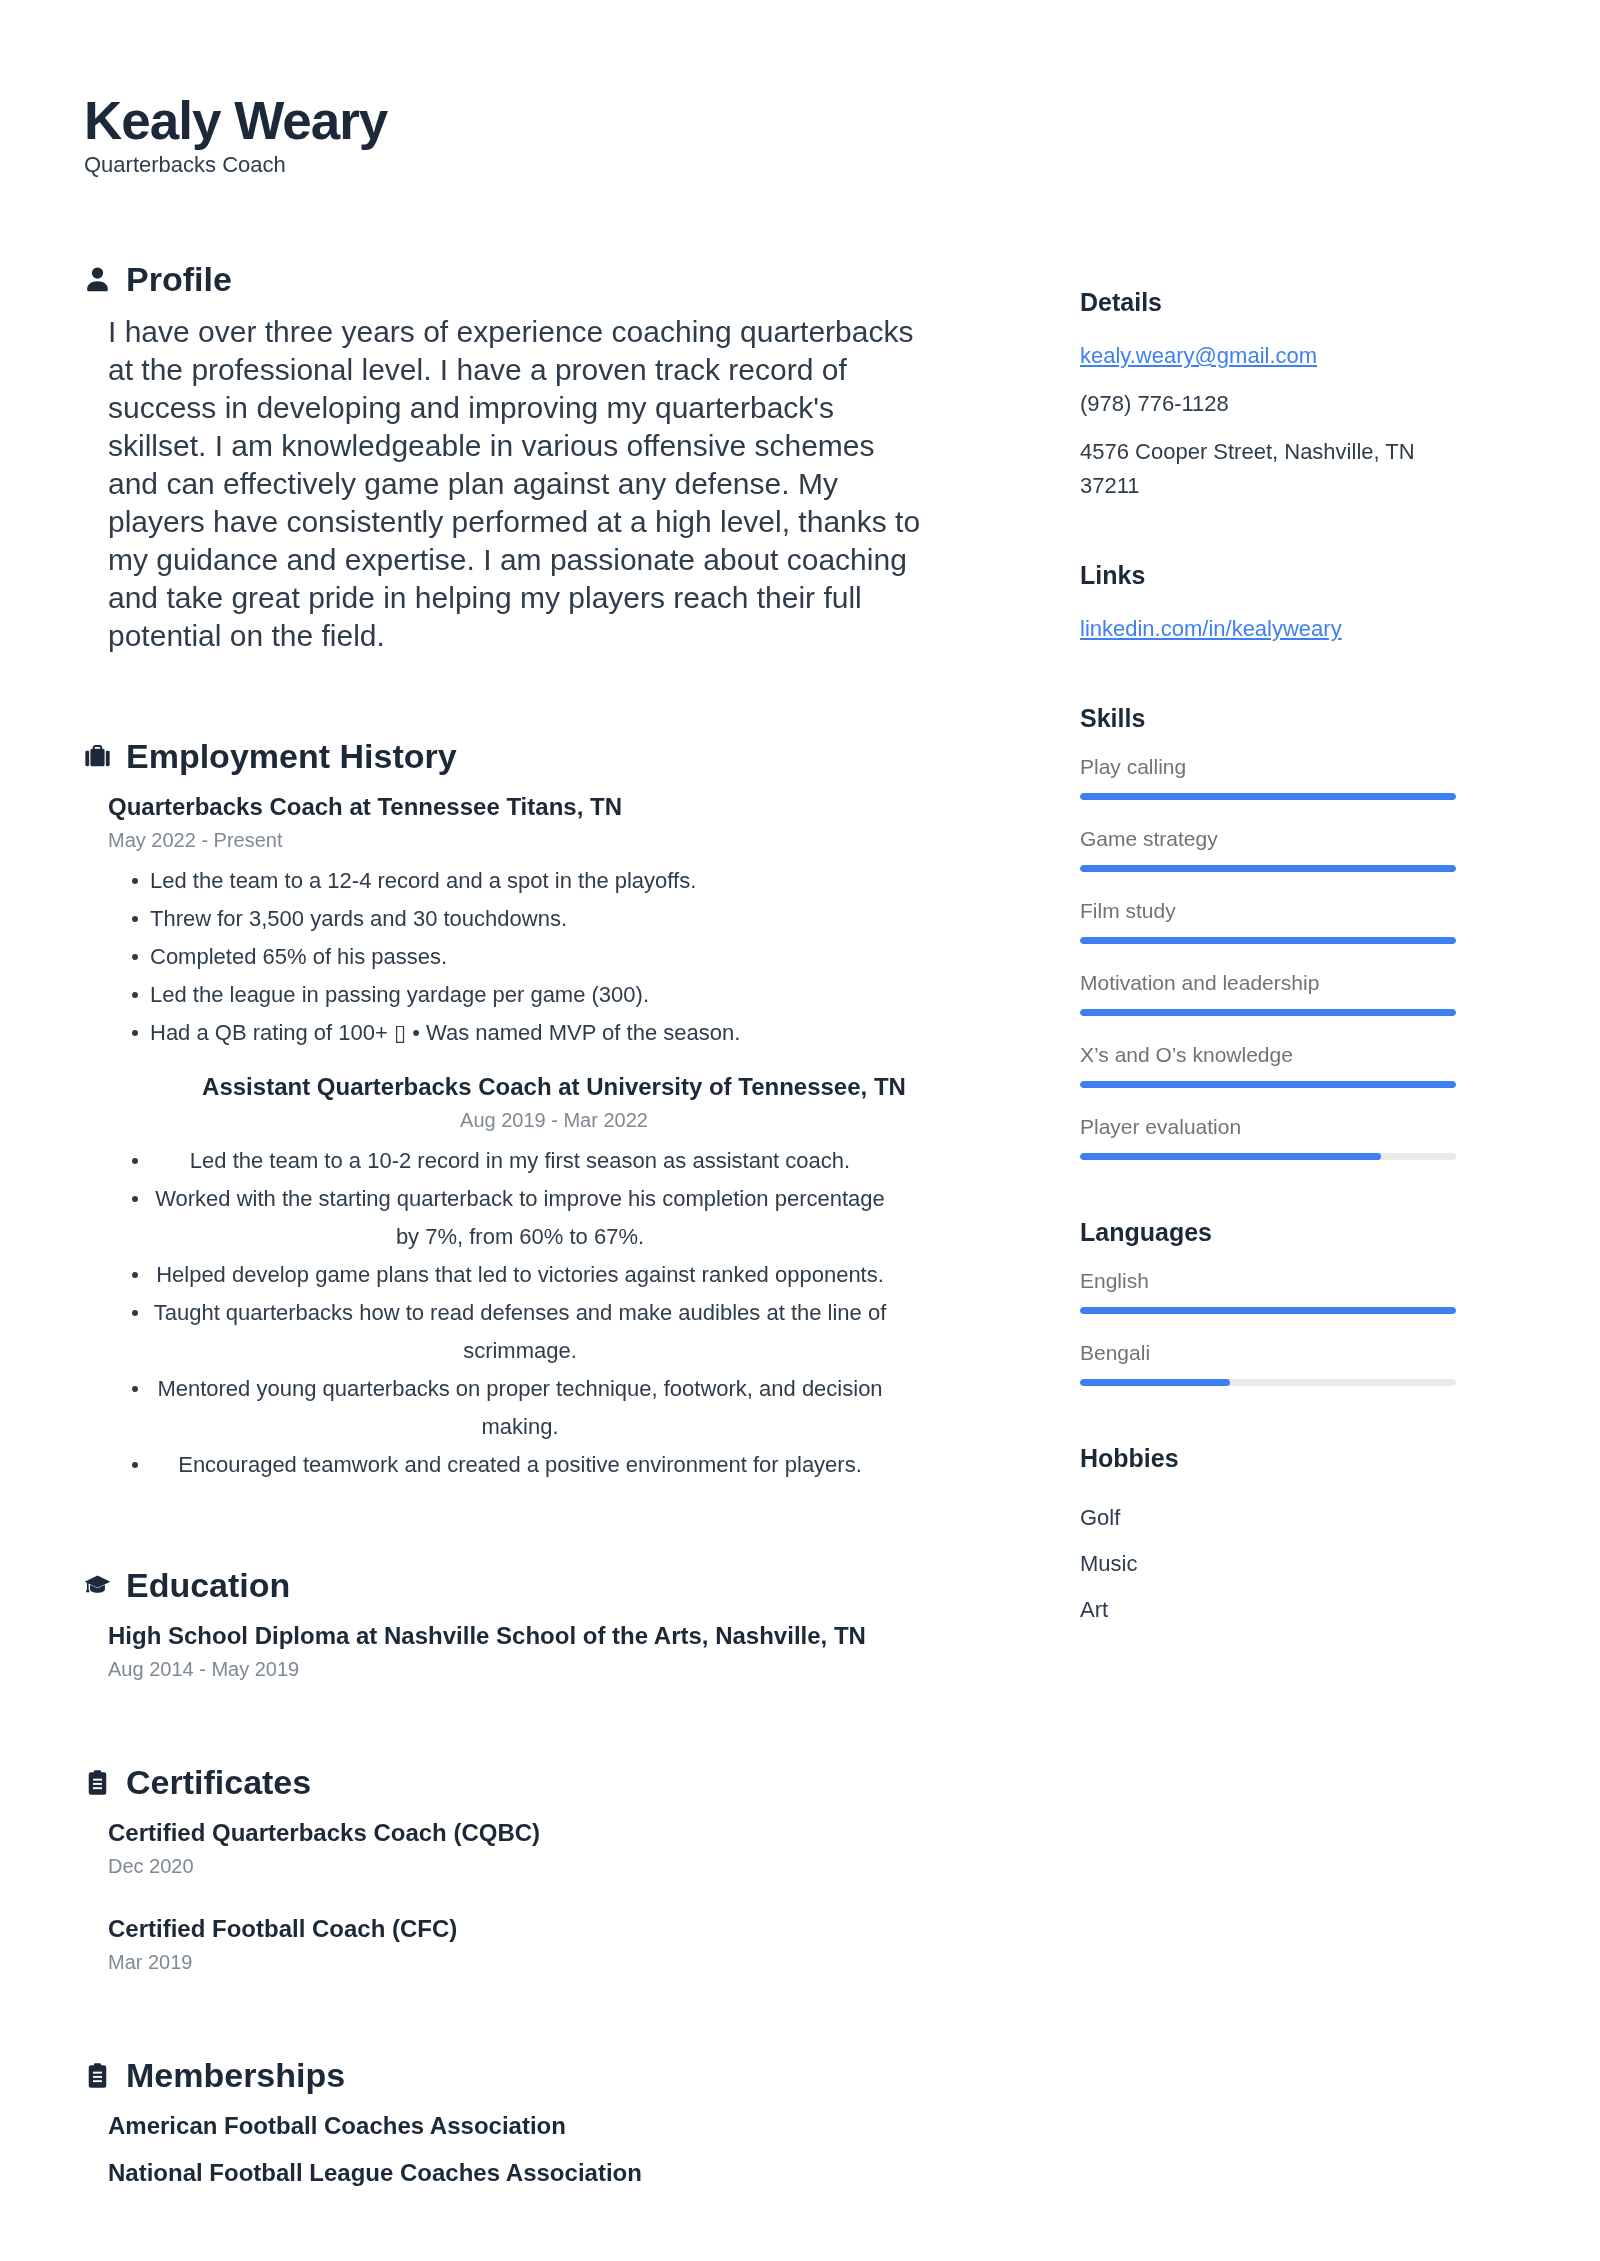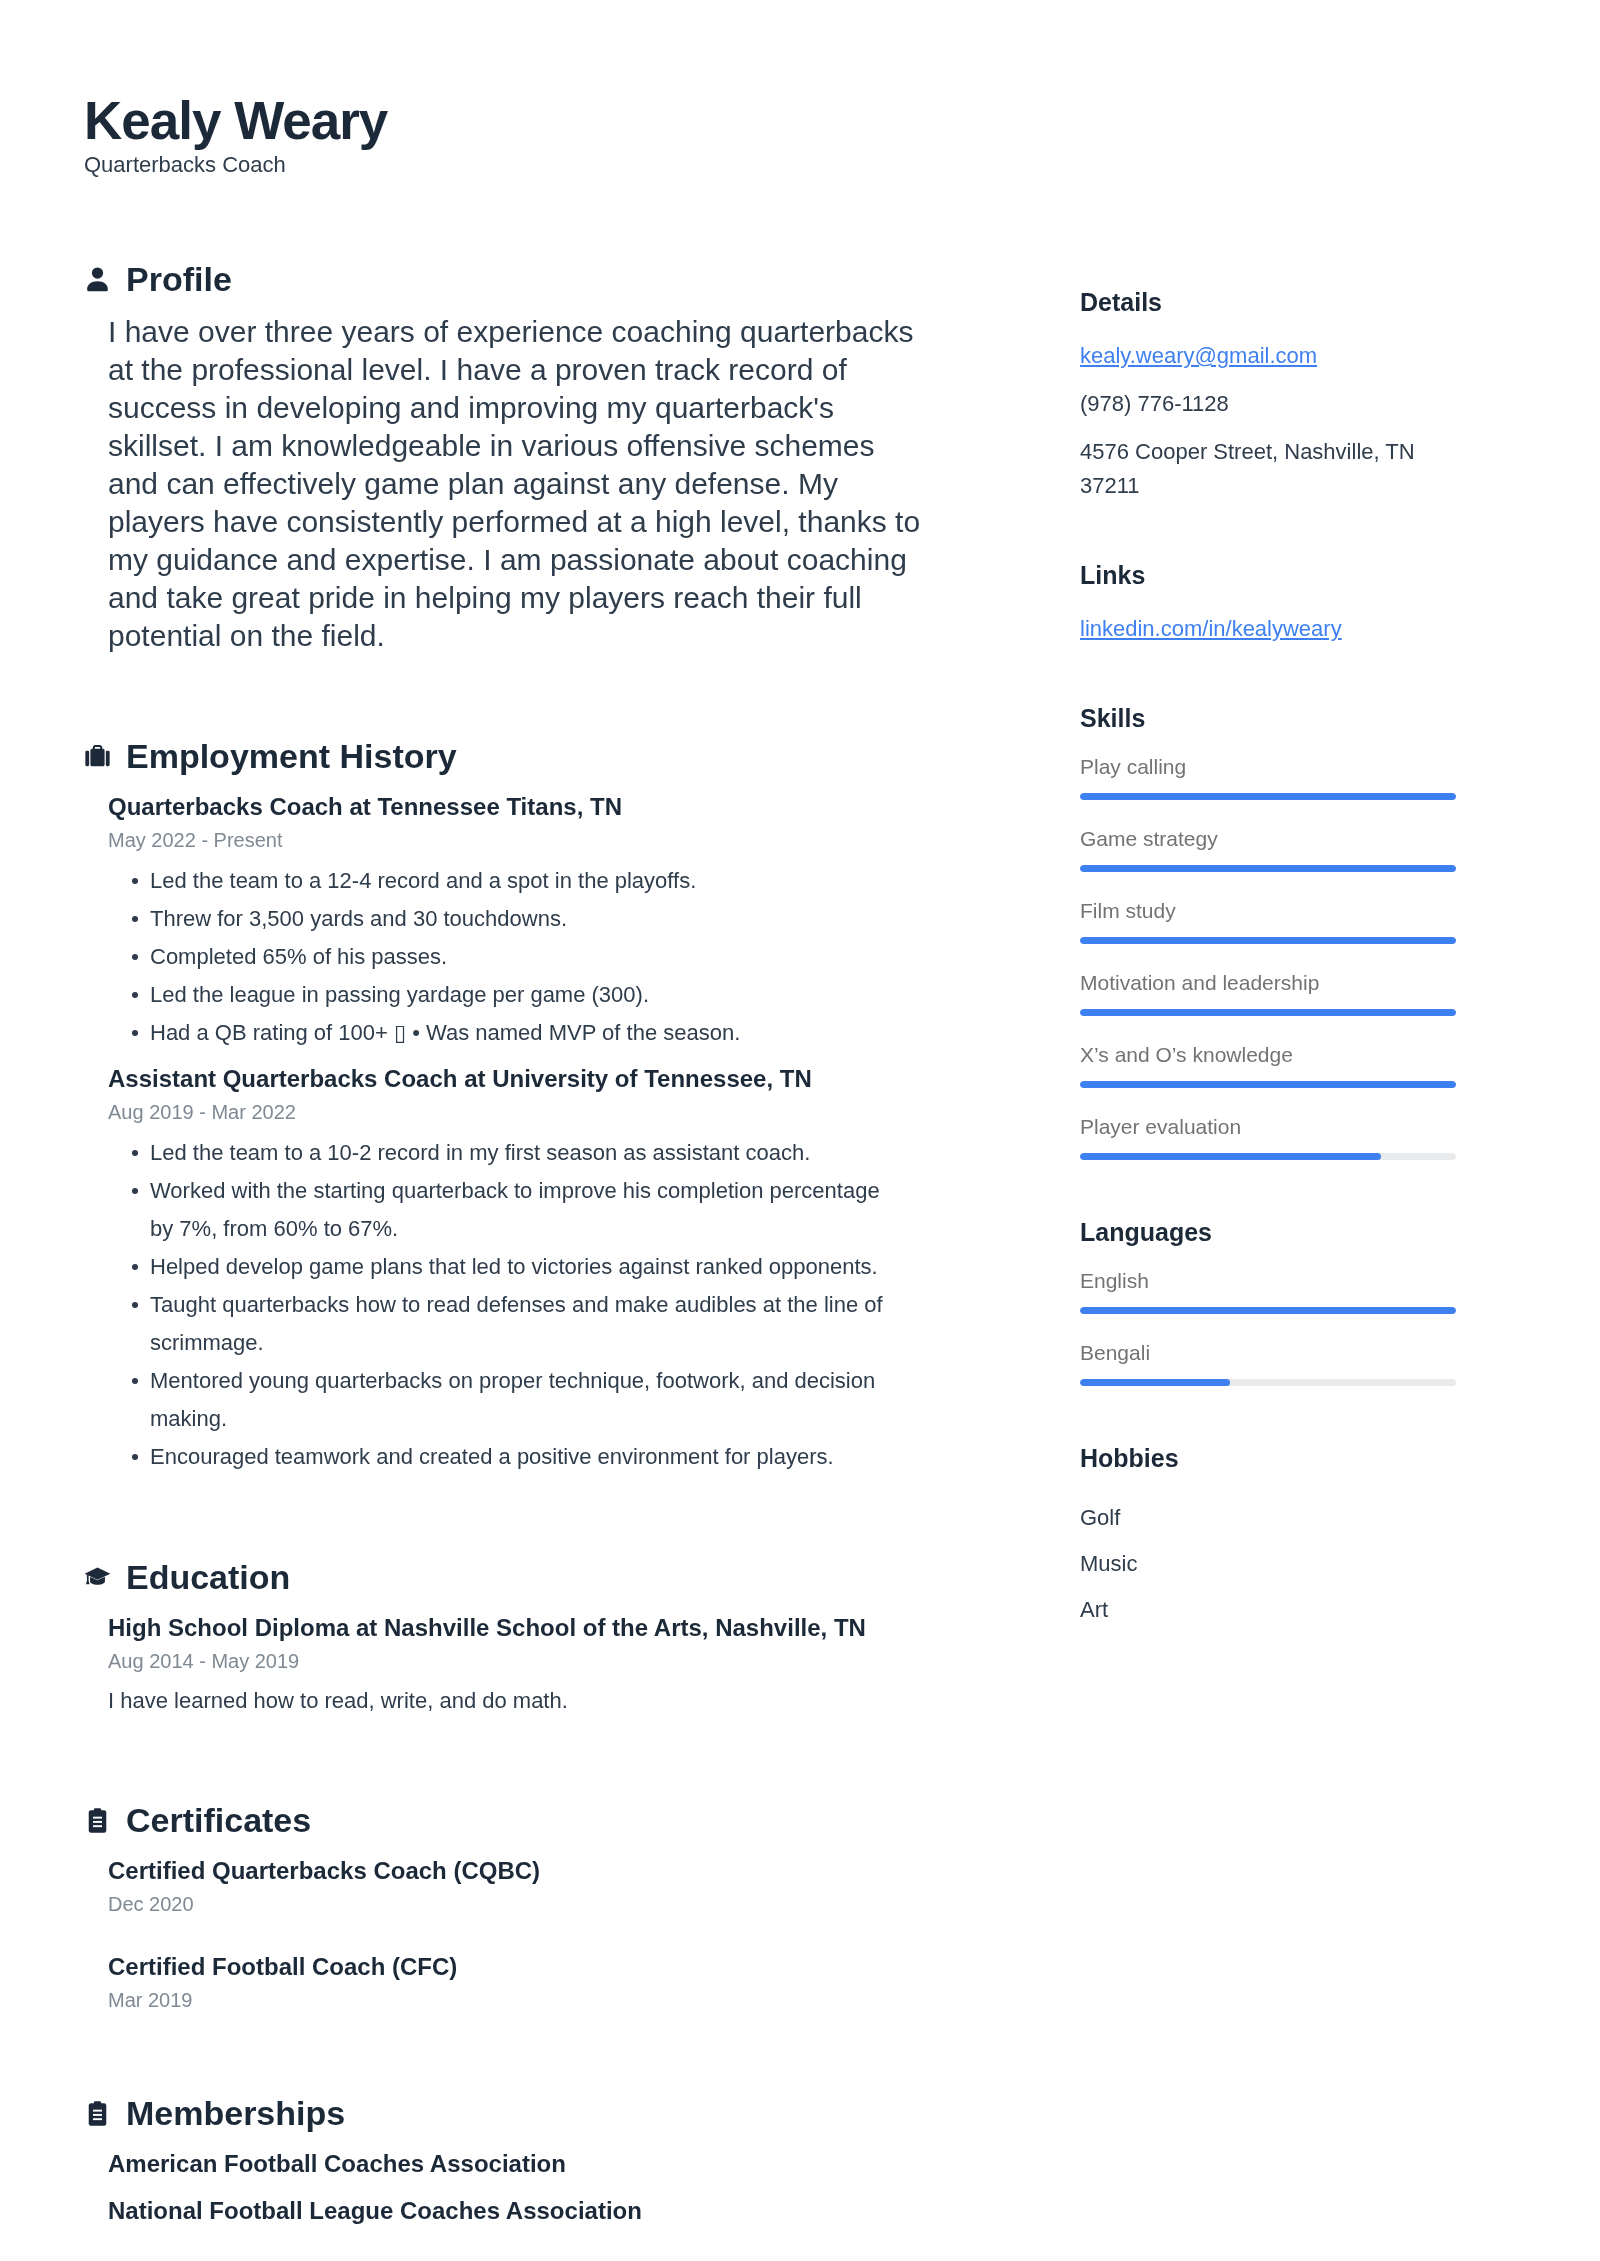--- a/index.html
+++ b/index.html
@@ -19,21 +19,21 @@
   .sec{margin-top:82px;}
   .sec-head{display:flex;align-items:center;gap:15px;}
   .sec-head h2{font-size:34px;margin:0;color:#1c2938;font-weight:700;}
   .icon{width:27px;height:27px;flex:none;display:inline-flex;align-items:center;justify-content:center;}
   .icon svg{width:27px;height:27px;fill:#1d2938;}
   .sec-body{margin-top:14px;margin-left:24px;}
 
   .profile-text{font-size:30px;line-height:38px;max-width:820px;margin:0;}
 
   .job{margin-top:2px;}
-  .job + .job{margin-top:10px;}
+  .job + .job{margin-top:18px;text-align:center;}
   .entry-title{font-size:24px;margin:0;color:#1c2938;font-weight:700;line-height:34px;}
   .date{font-size:20px;color:#7f8994;margin:5px 0 10px 0;}
   ul.bullets{margin:0;padding:0;list-style:none;}
   ul.bullets li{font-size:22px;line-height:38px;max-width:740px;padding-left:42px;position:relative;}
   ul.bullets li::before{content:"";position:absolute;left:24px;top:16px;width:6px;height:6px;border-radius:50%;background:#2e3c4b;}
   .entry-desc{font-size:22px;line-height:36px;margin:2px 0 0 0;}
 
   .cert + .cert{margin-top:34px;}
   .member-item{font-size:24px;font-weight:700;color:#1c2938;line-height:34px;margin-bottom:13px;}
 
@@ -134,21 +134,20 @@
             <path d="M12 3.2 23.4 8.6 12 14 0.6 8.6z"></path>
             <path d="M5.4 11.3v4.2c0 1.6 3 2.9 6.6 2.9s6.6-1.3 6.6-2.9v-4.2L12 14.4z"></path>
             <path d="M2.6 9.8h1.5v5.2l.9 2.9H1.7l.9-2.9z"></path>
           </svg>
         </span>
         <h2>Education</h2>
       </div>
       <div class="sec-body">
         <h3 class="entry-title">High School Diploma at Nashville School of the Arts, Nashville, TN</h3>
         <div class="date">Aug 2014 - May 2019</div>
-        <p class="entry-desc">I have learned how to read, write, and do math.</p>
       </div>
     </section>
 
     <section class="sec">
       <div class="sec-head">
         <span class="icon">
           <svg viewBox="0 0 24 24">
             <rect x="4.2" y="2.8" width="15.6" height="20" rx="2"></rect>
             <rect x="8.8" y="1" width="6.4" height="4" rx="1.2"></rect>
             <rect x="8" y="8.6" width="8" height="1.7" fill="#ffffff"></rect>

